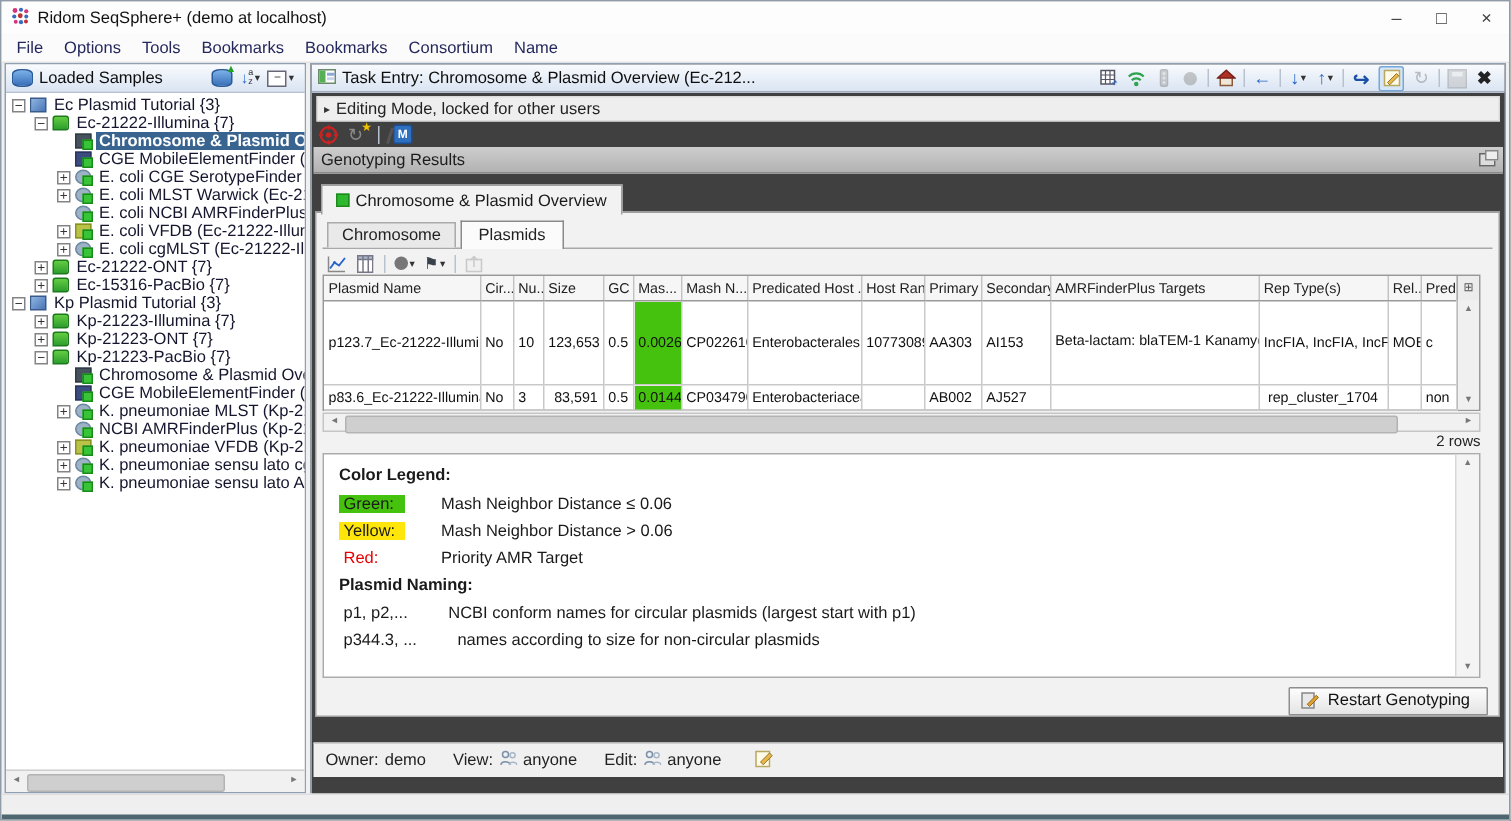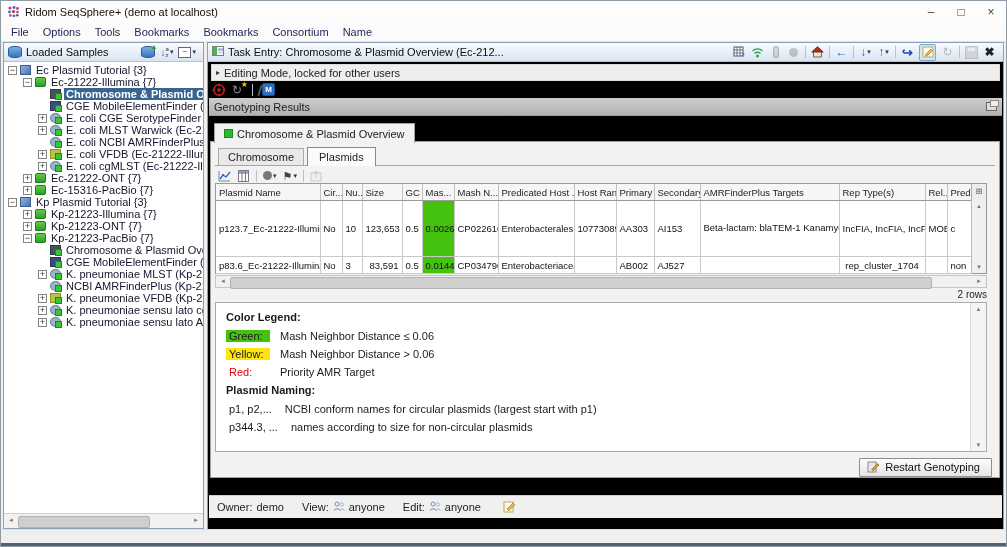--- a/index.html
+++ b/index.html
@@ -29,21 +29,21 @@
   .ti-gene{background:#9db2c6;border:1px solid #6a88a0;border-radius:50%;}
   .ti-vfdb{background:#b9c246;border:1px solid #8a9222;}
   .ti.badge::after{content:"";position:absolute;right:-2px;bottom:-2px;width:5px;height:5px;background:#37c437;border:1px solid #1a8a1a;}
   .tlabel{padding:0 2px;color:#15152e;}
   .tlabel.sel{background:#39648f;color:#fff;font-weight:bold;}
   .hscroll{height:14px;border-top:1px solid #cfcfcf;background:#f1f1f1;position:relative;flex:none;}
   .sarrow{position:absolute;top:1px;width:12px;height:11px;color:#777;font-size:6px;line-height:11px;text-align:center;}
   .sthumb{position:absolute;top:2px;height:10px;background:#cfcfcf;border:1px solid #b3b3b3;border-radius:2px;}
   .splitter{position:absolute;top:41px;left:203px;width:3px;height:487px;background:#f0f0f0;}
   
-  .main-panel{position:absolute;top:41px;left:206px;width:797px;height:489px;border:1px solid #90a0b4;background:#000000;box-sizing:border-box;}
+  .main-panel{position:absolute;top:41px;left:206px;width:797px;height:489px;border:1px solid #90a0b4;background:#404040;box-sizing:border-box;}
   .hicons{margin-left:auto;display:flex;align-items:center;gap:5px;padding-right:3px;}
   .hic{display:inline-flex;align-items:center;justify-content:center;min-width:13px;height:15px;}
   .vsep{width:1px;height:12px;background:#b8c2cf;}
   .dim{opacity:.45;filter:grayscale(1);}
   .barrow{color:#2a66c8;font-size:12px;font-weight:bold;line-height:13px;}
   .caret{font-size:7px;color:#333;margin-left:1px;}
   .active-tool{background:#d6e6f8;border:1px solid #77a7d7;border-radius:2px;padding:0 1px;}
   .closex{color:#222;font-size:12px;font-weight:bold;}
   .saveic{width:11px;height:11px;background:#b9b9b9;border:1px solid #8f8f8f;position:relative;}
   .saveic::before{content:"";position:absolute;top:1px;left:2px;right:2px;height:3px;background:#e6e6e6;}
@@ -75,21 +75,21 @@
   .cfg-btn{position:absolute;top:0;right:0;width:14px;height:16px;border-left:1px solid #aaa;border-bottom:1px solid #9a9a9a;background:#ececec;font-size:8px;line-height:16px;text-align:center;color:#555;}
   .tvscroll{position:absolute;top:16px;right:0;bottom:0;width:14px;border-left:1px solid #bbb;background:#f0f0f0;}
   .tva{position:absolute;left:0;right:0;height:12px;color:#777;font-size:6px;text-align:center;line-height:12px;}
   .hscroll2{position:absolute;top:133px;left:4px;width:772px;height:13px;background:#f1f1f1;border:1px solid #c5c5c5;box-sizing:border-box;}
   .rowcount{position:absolute;top:147px;left:4px;width:772px;text-align:right;font-size:10px;color:#222;}
   
   .legend{position:absolute;top:160px;left:4px;width:772px;height:150px;background:#fff;border:1px solid #ababab;box-sizing:border-box;overflow:hidden;}
   .lg-inner{padding:5px 24px 0 10px;}
   .lg-title{font-weight:bold;margin:3px 0 4px 0;}
   .lg-row{display:flex;align-items:center;height:18px;}
-  .lg-key{display:inline-block;min-width:38px;text-align:left;padding:0 3px;margin-right:10px;}
+  .lg-key{display:inline-block;min-width:38px;text-align:left;padding:0 3px;margin-right:24px;}
   .lg-green{background:#44c20e;}
   .lg-yellow{background:#ffe60a;}
   .lg-red{color:#e60000;}
   .lg-scroll{position:absolute;top:0;right:0;bottom:0;width:15px;background:#f4f4f4;border-left:1px solid #d8d8d8;}
   .restart-row{position:absolute;top:316px;right:7px;}
   .btn{display:inline-flex;align-items:center;gap:5px;border:1px solid #8e8e8e;background:linear-gradient(#fdfdfd,#e4e4e4);padding:2px 11px 3px 7px;font-size:11px;color:#111;border-radius:1px;}
   
   .owner-bar{position:absolute;left:1px;right:1px;top:452px;height:22px;border-top:1px solid #cfcfcf;background:#f0f0f0;display:flex;align-items:center;padding-left:8px;gap:4px;color:#222;}
   .gap16{width:10px;}
   

